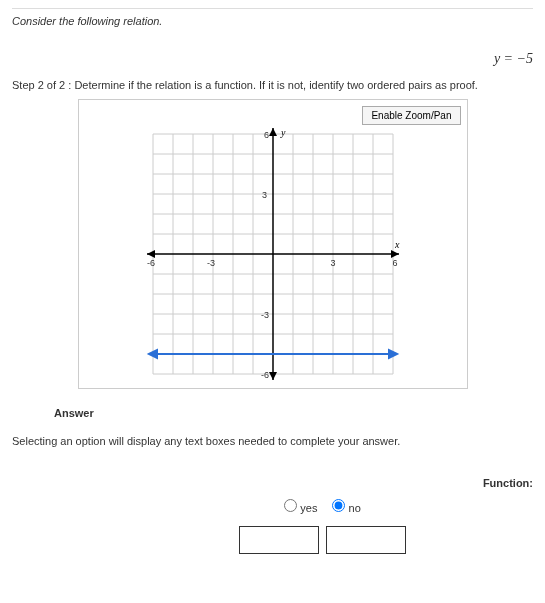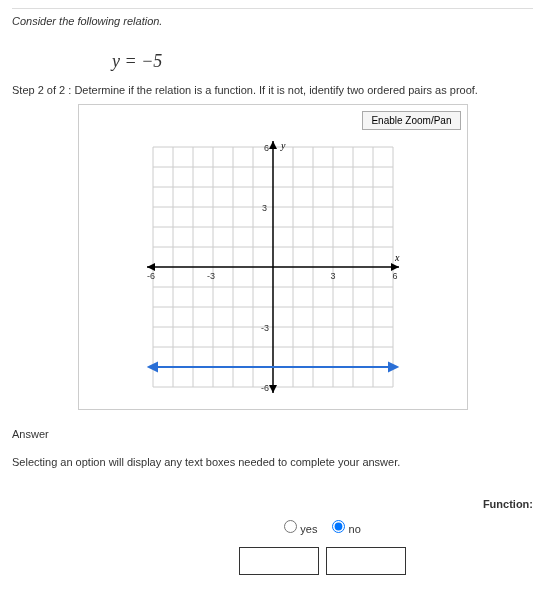--- a/index.html
+++ b/index.html
@@ -8,54 +8,55 @@
       font-size: 11px;
       color: #333;
       background: #fff;
       width: 545px;
       height: 603px;
       padding: 8px 12px;
       position: relative;
     }
     .intro { margin-bottom: 14px; font-style: italic; }
     .equation {
-      text-align: left;
+      text-align: right;
       font-family: 'Times New Roman', serif;
       font-style: italic;
-      font-size: 18px;
+      font-size: 14px;
       margin: 24px 0 12px 0;
       padding-left: 100px;
     }
     .step { margin-bottom: 8px; }
     .step strong { font-weight: normal; }
     .graph-area {
       position: relative;
       border: 1px solid #ccc;
       margin: 0 auto;
       width: 390px;
-      padding: 8px;
+      padding: 0;
     }
     .zoom-btn {
       position: absolute;
       top: 6px;
       right: 6px;
       border: 1px solid #aaa;
       background: #f5f5f5;
       font-size: 10px;
       padding: 3px 8px;
       cursor: pointer;
     }
     .graph-svg {
       display: block;
       margin: 24px auto 4px auto;
     }
     .answer-heading {
-      font-weight: normal;
+      font-weight: bold;
       margin-top: 18px;
       margin-bottom: 16px;
+      margin-left: 42px;
     }
     .hint { margin-bottom: 30px; }
     .func-label {
       font-weight: bold;
       text-align: right;
       margin-bottom: 10px;
       padding-left: 100px;
     }
     .radio-row {
       text-align: center;

